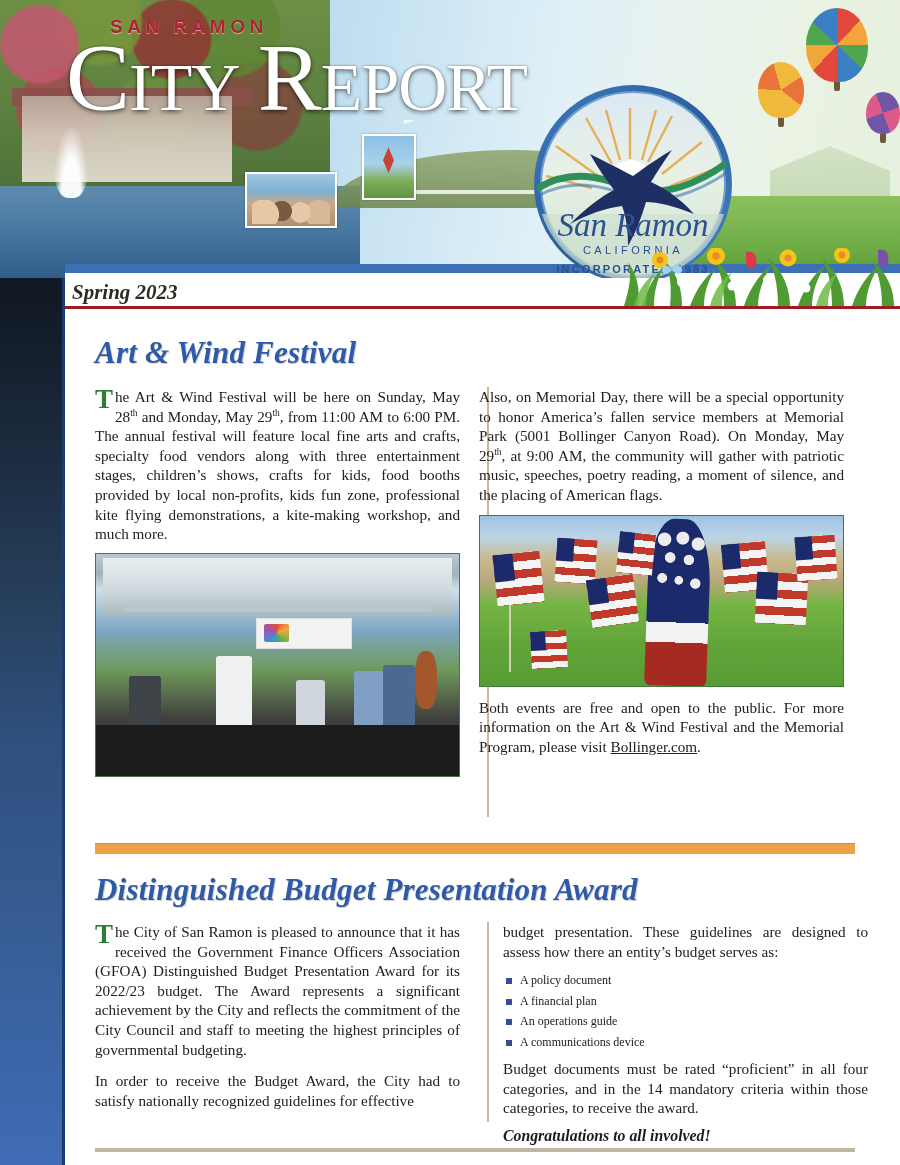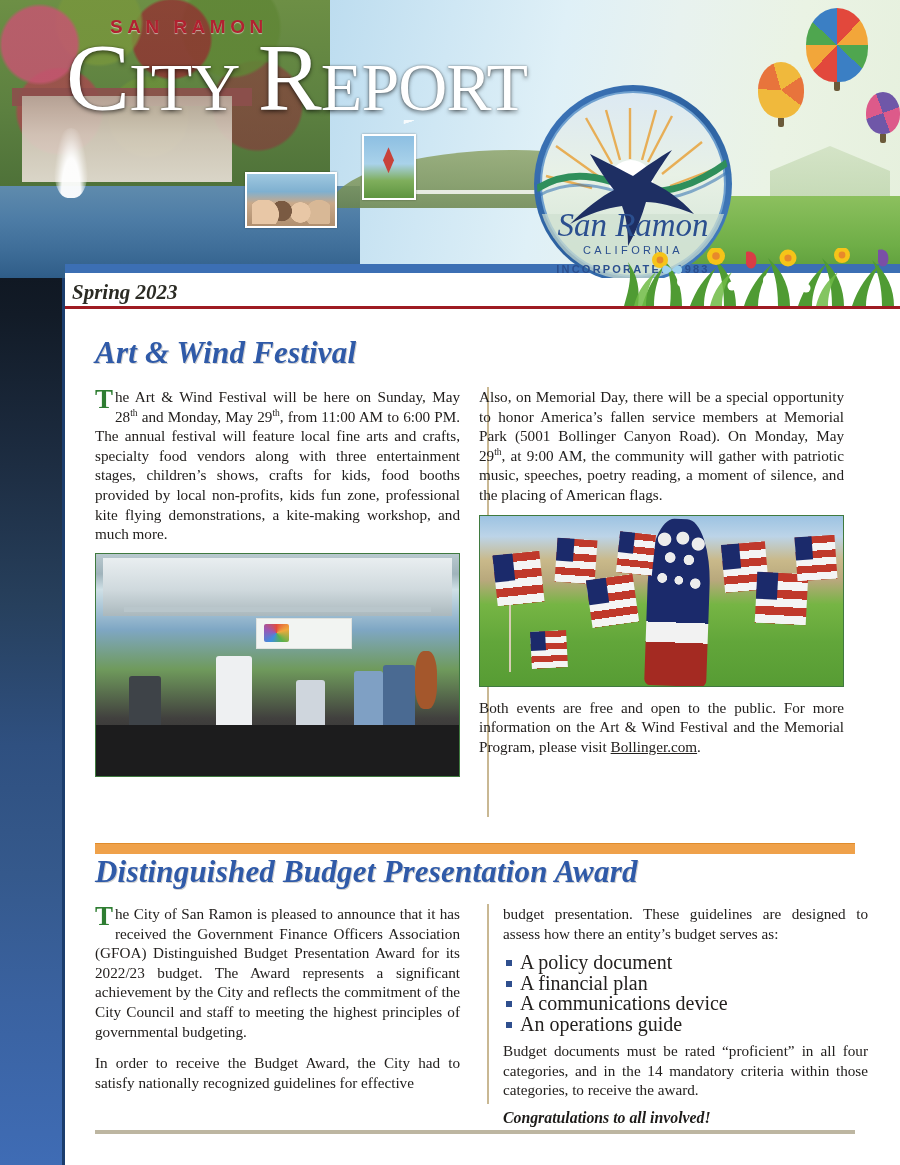--- a/index.html
+++ b/index.html
@@ -100,21 +100,21 @@
 
   .col{width:365px;}
   p.body{font-family:"Liberation Serif",serif;font-size:15.2px;line-height:19.6px;
     color:#23201e;margin:0 0 9px 0;text-align:justify;}
   p.body sup{font-size:9.5px;vertical-align:super;line-height:0;}
   .dropcap{float:left;font-family:"Liberation Serif",serif;font-weight:bold;font-size:27px;
     line-height:20px;color:#2f7d32;padding:2px 2px 0 0;}
   .lnk{text-decoration:underline;color:#23201e;}
 
   ul.bul{margin:1px 0 7px 0;padding:0;list-style:none;}
-  ul.bul li{font-family:"Liberation Serif",serif;font-size:20px;line-height:20.5px;
+  ul.bul li{font-family:"Liberation Serif",serif;font-size:12px;line-height:20.5px;
     color:#23201e;padding-left:17px;position:relative;}
   ul.bul li:before{content:"";position:absolute;left:3px;top:8px;width:6px;height:6px;background:#2f4f8e;}
   .congrats{font-family:"Liberation Serif",serif;font-weight:bold;font-style:italic;
     font-size:15.8px;color:#1d1b19;margin:2px 0 0 0;}
 
   .orange-bar{height:10px;background:#efa14a;border-top:1px solid #e08c2c;}
   .foot-rule{height:4px;background:#bdb6a1;}
 
   
   .photo{position:relative;border:1px solid #3f7a3f;overflow:hidden;}
@@ -351,39 +351,39 @@
               </div>
           </div>
           <p class="body" style="margin-top:11px;">
             <span>Both events are free and open to the public. For more information on the Art &amp; Wind Festival and the Memorial Program, please visit </span><span class="lnk">Bollinger.com</span><span>.</span>
           </p>
         </div>
       </div>
 
       <div class="orange-bar" style="margin-top:11px;width:760px;"></div>
 
-      <h1 class="sec" style="">Distinguished Budget Presentation Award</h1>
+      <h1 class="sec" style="margin-top:18px;">Distinguished Budget Presentation Award</h1>
 
       <div class="cols" style="margin-top:14px;height:212px;">
         <div class="divider-v" style="left:392px;top:0;height:200px;"></div>
 
         <div class="col" style="position:absolute;left:0;top:0;">
           <p class="body">
             <span class="dropcap">T</span><span>he City of San Ramon is pleased to announce that it has received the Government Finance Officers Association (GFOA) Distinguished Budget Presentation Award for its 2022/23 budget.  The Award represents a significant achievement by the City and reflects the commitment of the City Council and staff to meeting the highest principles of governmental budgeting.</span>
           </p>
           <p class="body" style="margin-top:12px;">In order to receive the Budget Award, the City had to satisfy nationally recognized guidelines for effective</p>
         </div>
 
         <div class="col" style="position:absolute;left:408px;top:0;">
           <p class="body">budget presentation.  These guidelines are designed to assess how there an entity’s budget serves as:</p>
           <ul class="bul">
             <li>A policy document</li>
             <li>A financial plan</li>
+            <li>An operations guide</li>
             <li>A communications device</li>
-            <li>An operations guide</li>
           </ul>
           <p class="body">Budget documents must be rated “proficient” in all four categories, and in the 14 mandatory criteria within those categories, to receive the award.</p>
           <p class="congrats">Congratulations to all involved!</p>
         </div>
       </div>
 
       <div class="foot-rule" style="margin-top:14px;width:760px;"></div>
     </div>
   </div>
 </div>

